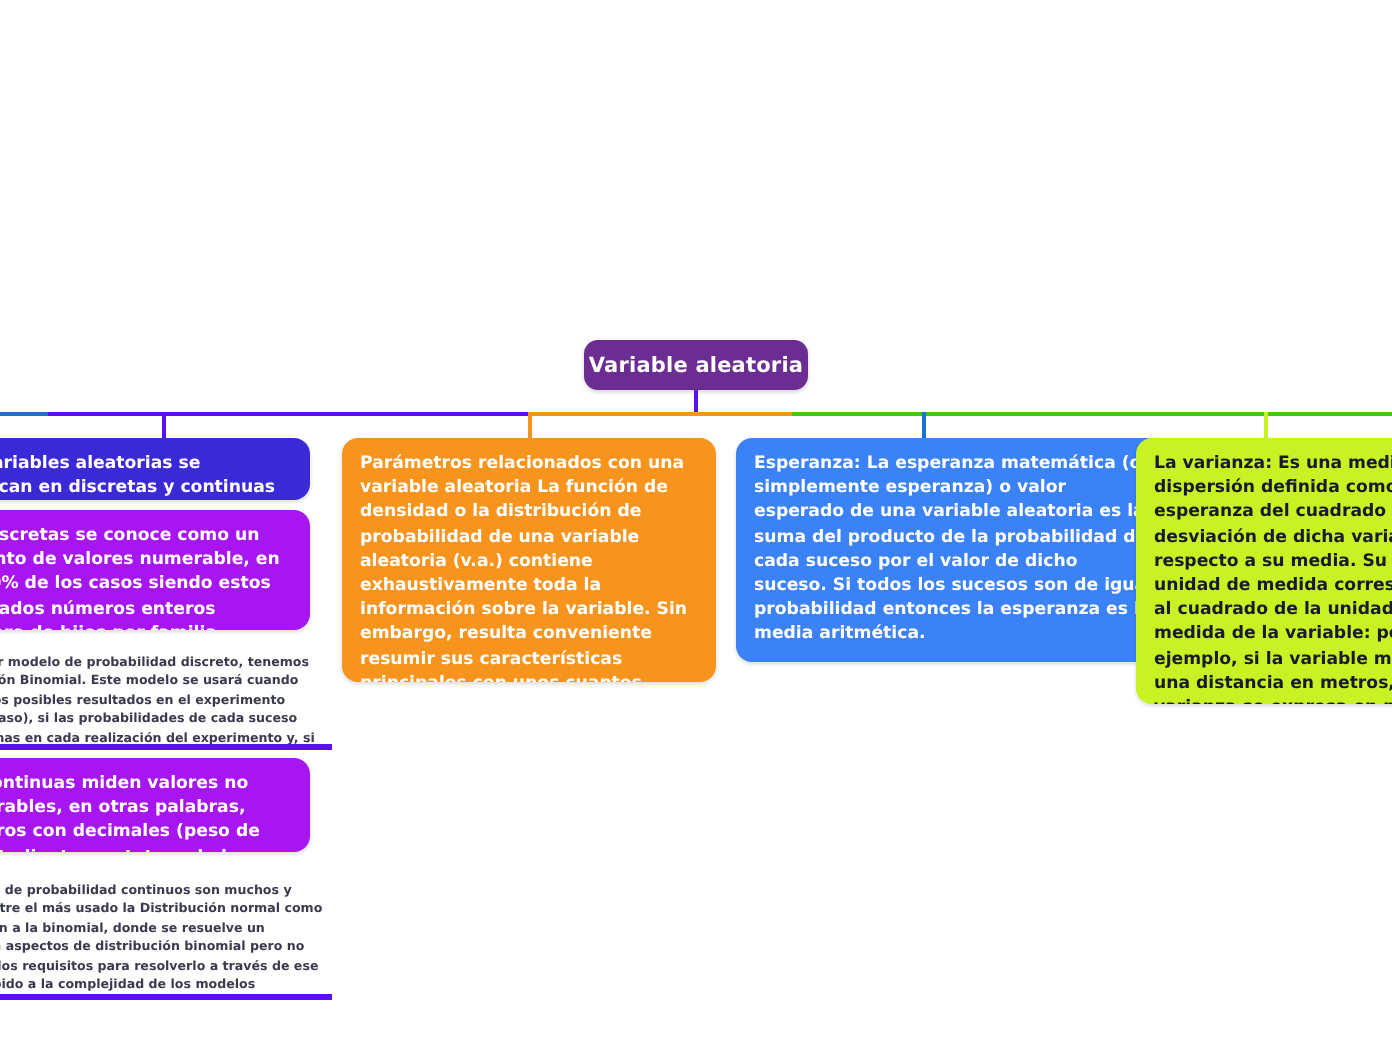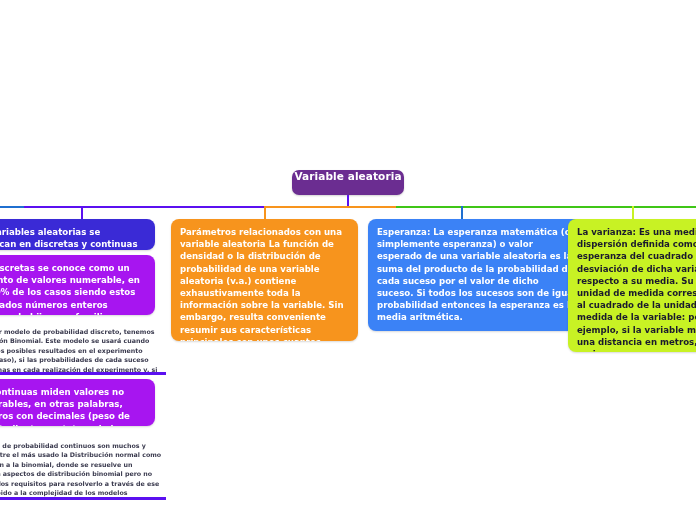--- a/index.html
+++ b/index.html
@@ -7,21 +7,21 @@
     width:696px;height:520px;overflow:hidden;position:relative;
     background:#ffffff;
     font-family:"DejaVu Sans","Liberation Sans",sans-serif;
   }
   .canvas{position:absolute;inset:0;}
 
   
   #root-node{
     position:absolute;left:292px;top:170px;width:112px;height:25px;
     background:#6b2d91;border-radius:7px;
-    display:flex;align-items:flex-start;justify-content:center;
+    display:flex;align-items:center;justify-content:center;
     color:#ffffff;font-size:10.5px;font-weight:bold;letter-spacing:.1px;
     box-shadow:0 1px 2px rgba(0,0,0,.18);
   }
 
   
   .rail{position:absolute;height:2px;top:206px;}
   .drop{position:absolute;width:2px;top:206px;}
   .stem{position:absolute;width:2px;background:#6b2d91;}
 
   

